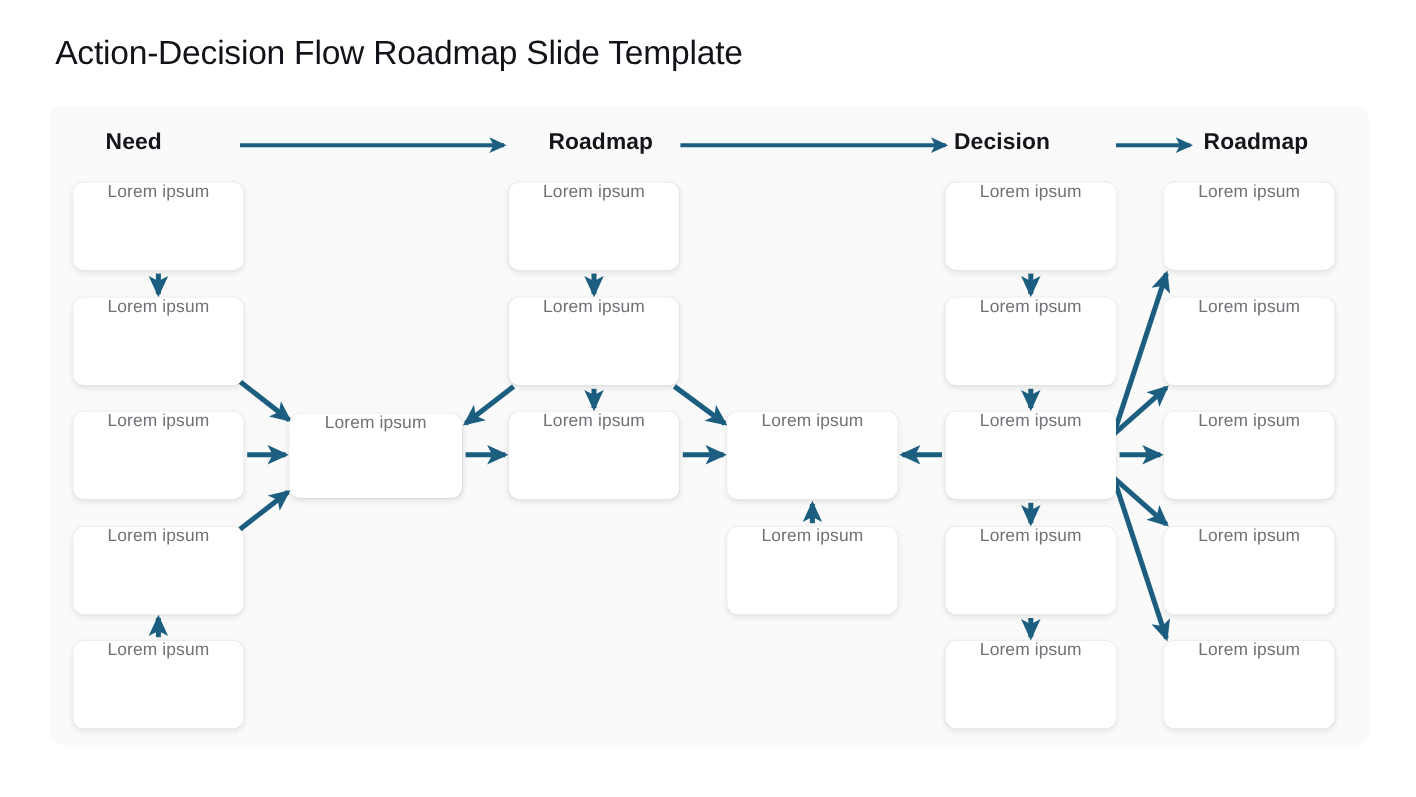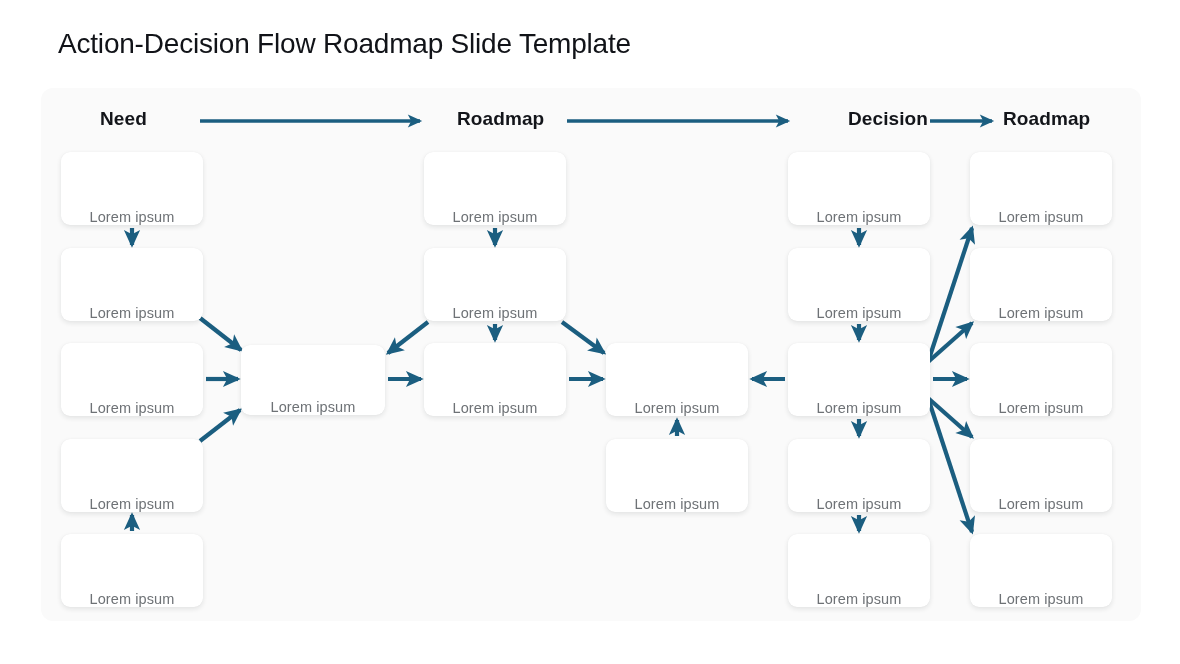--- a/index.html
+++ b/index.html
@@ -5,21 +5,21 @@
   html,body{margin:0;padding:0;}
   body{
     width:1180px;height:664px;
     background:#ffffff;
     font-family:"Liberation Sans", sans-serif;
     overflow:hidden;
     position:relative;
   }
   #page-title{
     position:absolute;
-    left:58px; top:28px;
+    left:46px; top:28px;
     font-size:28px;
     font-weight:400;
     letter-spacing:-0.2px;
     color:#111318;
     white-space:nowrap;
   }
   #board{
     position:absolute;
     left:41px; top:88px;
     width:1100px; height:533px;
@@ -35,21 +35,21 @@
     white-space:nowrap;
     letter-spacing:0.1px;
   }
   
   .card{
     position:absolute;
     background:#ffffff;
     border-radius:9px;
     box-shadow:0 2px 5px rgba(22,25,30,0.10), 0 0 1px rgba(22,25,30,0.06);
     display:flex;
-    align-items:flex-end;
+    align-items:flex-start;
     justify-content:center;
   }
   .card span{
     font-size:14.5px;
     color:#6e7276;
     white-space:nowrap;
     letter-spacing:0.1px;
   }
   
   #wires{
@@ -158,17 +158,17 @@
       <span>Lorem ipsum</span>
     </div>
     <div class="card" style="left: 970px; top: 439px; width: 142px; height: 73px;">
       <span>Lorem ipsum</span>
     </div>
     <div class="card" style="left: 970px; top: 534px; width: 142px; height: 73px;">
       <span>Lorem ipsum</span>
     </div>
   </div>
 <div id="headers-layer">
-    <div class="col-head" style="left: 100px; top: 108px;">Need</div>
+    <div class="col-head" style="left: 88px; top: 108px;">Need</div>
     <div class="col-head" style="left: 457px; top: 108px;">Roadmap</div>
-    <div class="col-head" style="left: 848px; top: 108px;">Decision</div>
+    <div class="col-head" style="left: 795px; top: 108px;">Decision</div>
     <div class="col-head" style="left: 1003px; top: 108px;">Roadmap</div>
   </div>
 
 </body></html>

